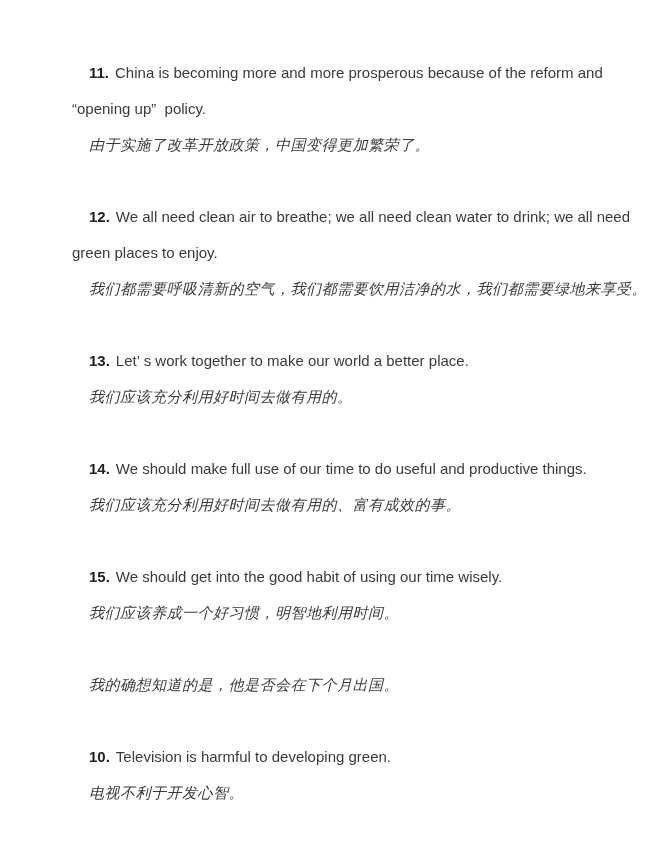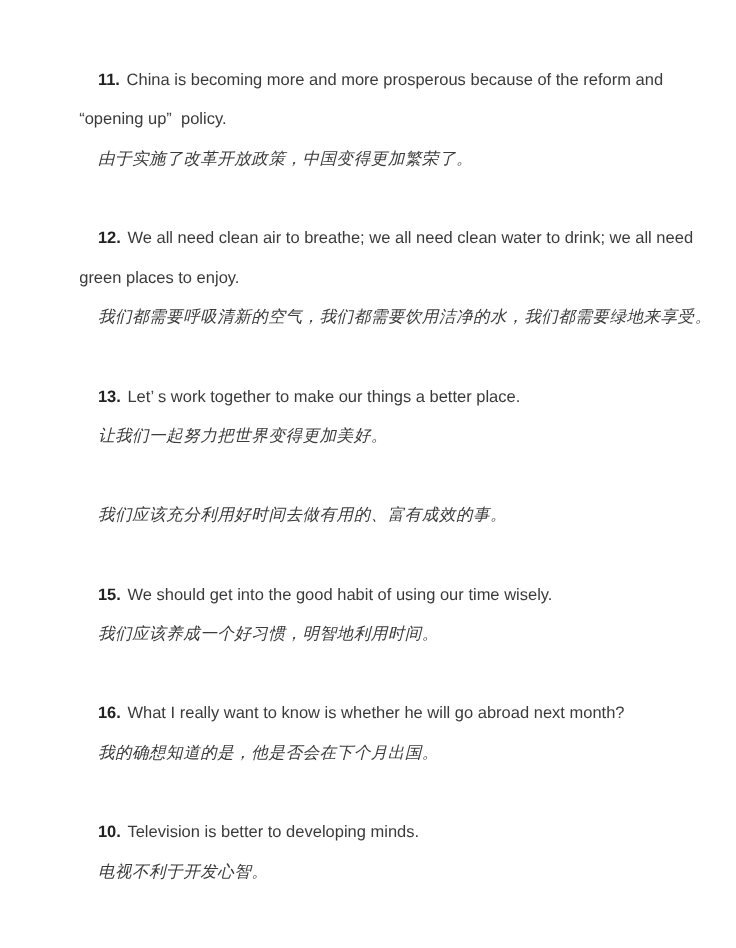--- a/index.html
+++ b/index.html
@@ -45,36 +45,36 @@
     <p class="line zh">由于实施了改革开放政策，中国变得更加繁荣了。</p>
   </article>
 
   <article class="item">
     <p class="line en"><span class="num">12.</span><span>We all need clean air to breathe; we all need clean water to drink; we all need
 green places to enjoy.</span></p>
     <p class="line zh">我们都需要呼吸清新的空气，我们都需要饮用洁净的水，我们都需要绿地来享受。</p>
   </article>
 
   <article class="item">
-    <p class="line en"><span class="num">13.</span><span>Let’ s work together to make our things a better place.</span></p>
-    <p class="line zh">让我们一起努力把世界变得更加美好。</p>
+    <p class="line en"><span class="num">13.</span><span>Let’ s work together to make our world a better place.</span></p>
+    <p class="line zh">我们应该充分利用好时间去做有用的。</p>
   </article>
 
   <article class="item">
+    <p class="line en"><span class="num">14.</span><span>We should make full use of our time to do useful and productive things.</span></p>
     <p class="line zh">我们应该充分利用好时间去做有用的、富有成效的事。</p>
   </article>
 
   <article class="item">
     <p class="line en"><span class="num">15.</span><span>We should get into the good habit of using our time wisely.</span></p>
     <p class="line zh">我们应该养成一个好习惯，明智地利用时间。</p>
   </article>
 
   <article class="item">
-    <p class="line en"><span class="num">16.</span><span>What I really want to know is whether he will go abroad next month?</span></p>
     <p class="line zh">我的确想知道的是，他是否会在下个月出国。</p>
   </article>
 
   <article class="item">
-    <p class="line en"><span class="num">10.</span><span>Television is better to developing minds.</span></p>
+    <p class="line en"><span class="num">10.</span><span>Television is harmful to developing green.</span></p>
     <p class="line zh">电视不利于开发心智。</p>
   </article>
 </section>
 </main>
 
 </body></html>

